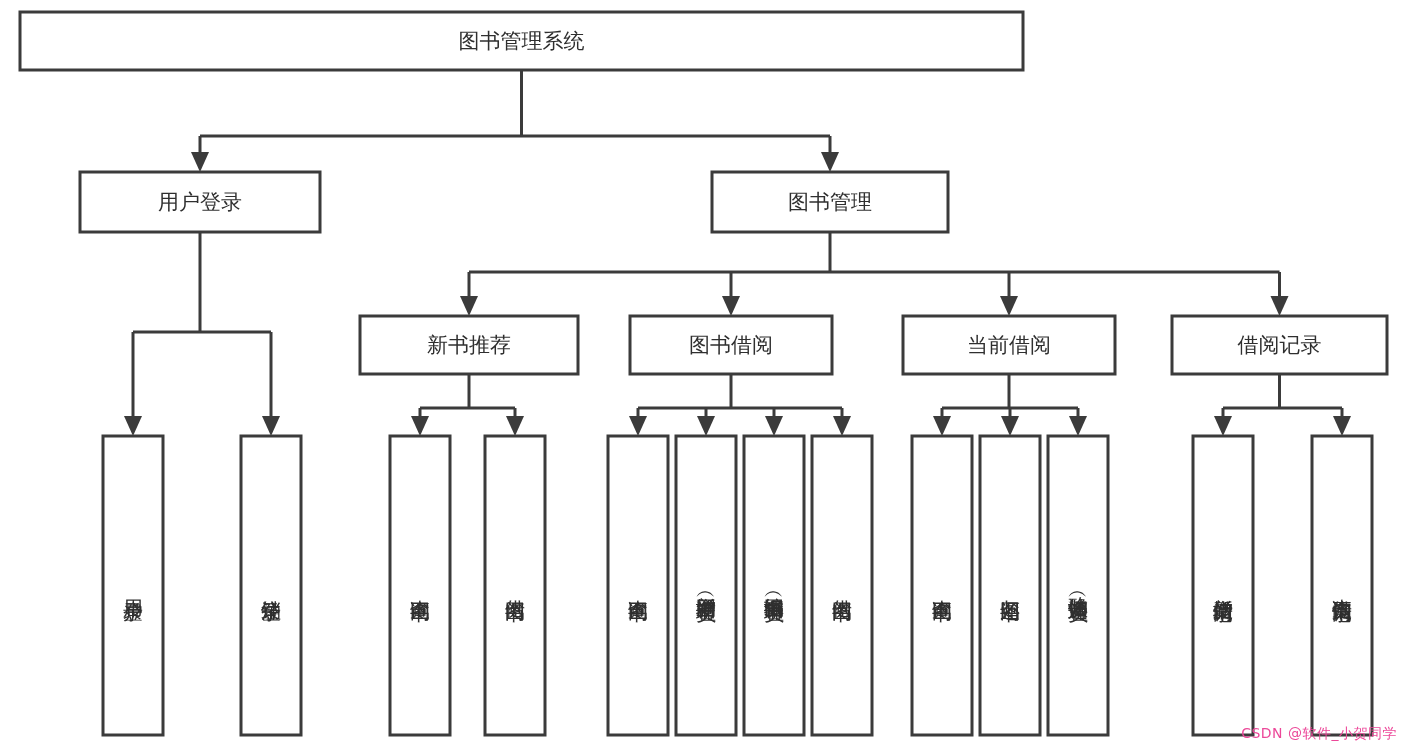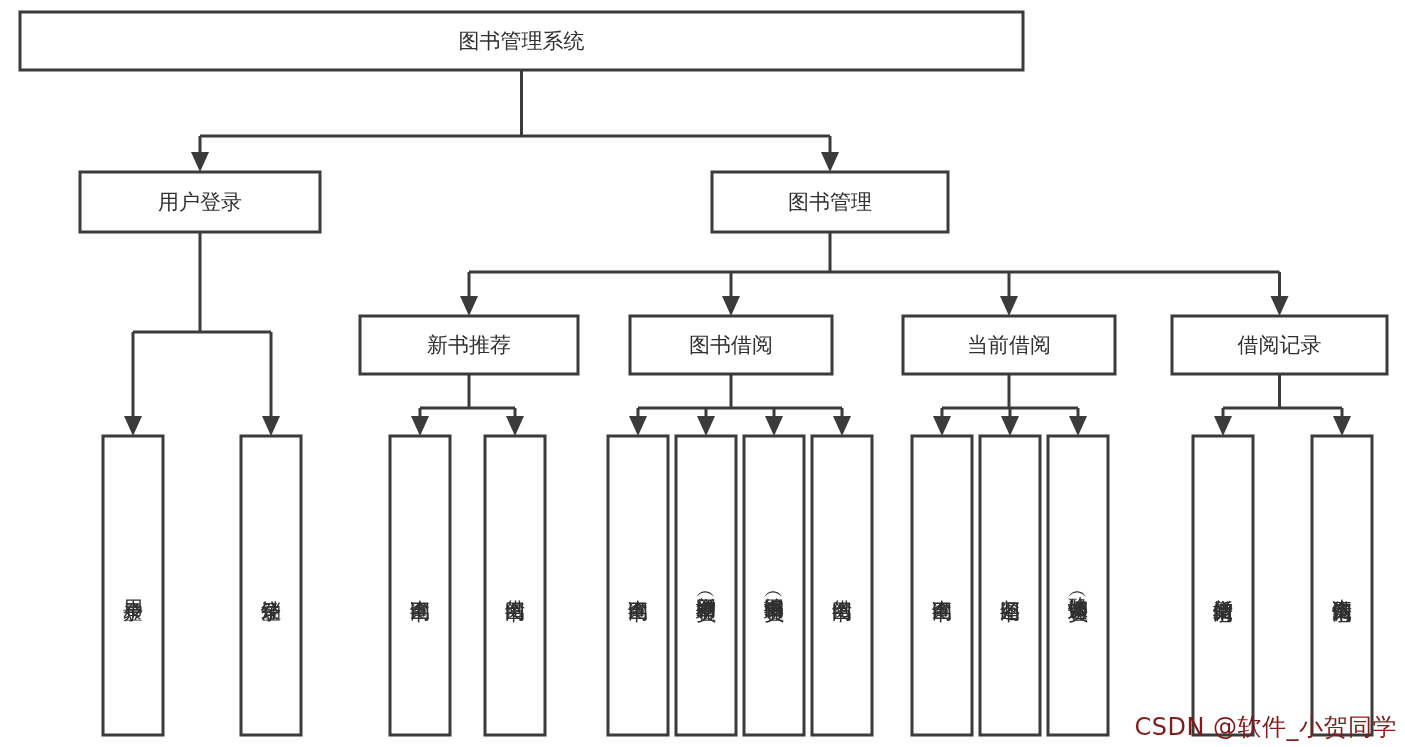--- a/index.html
+++ b/index.html
@@ -62,22 +62,22 @@
     color: #2f2f2f;
     letter-spacing: 1px;
     white-space: nowrap;
     pointer-events: none;
   }
   .watermark {
     position: absolute;
     right: 8px;
     bottom: 4px;
     font-family: "DejaVu Sans", "Liberation Sans", sans-serif;
-    font-size: 24px;
-    color: #7f1d1d;
+    font-size: 14px;
+    color: #ec4899;
     white-space: nowrap;
     letter-spacing: 0.5px;
   }
 </style>
 </head>
 <body>
 
 <div id="diagram-root">
   <svg class="diagram-canvas" viewBox="0 0 1405 747" preserveAspectRatio="none" aria-hidden="true">
     <g id="connector-layer">

